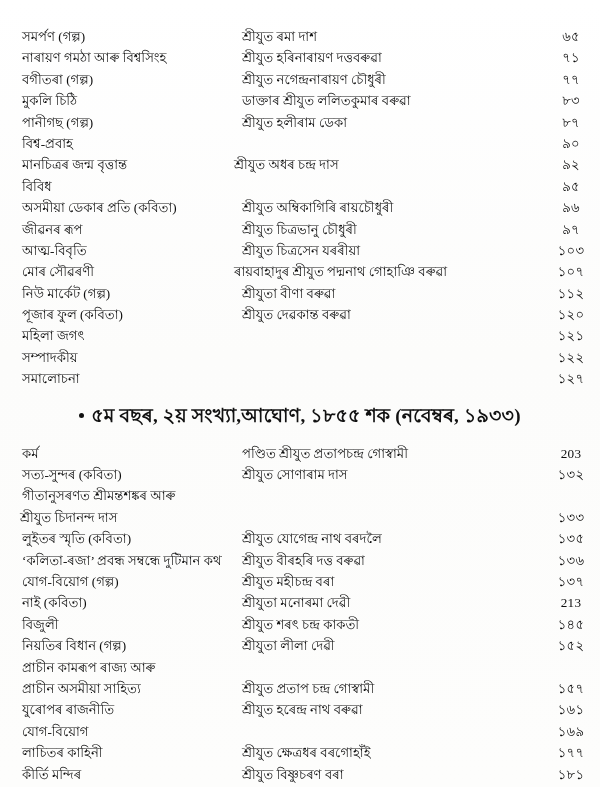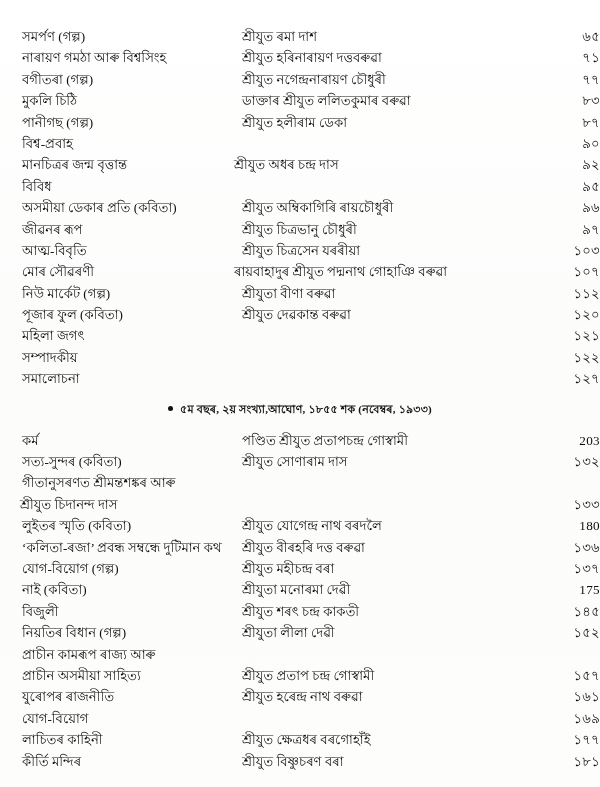--- a/index.html
+++ b/index.html
@@ -41,21 +41,21 @@
     padding-top: 26px;
   }
 
   .section {
     display: block;
   }
 
   
   .section-header {
     text-align: center;
-    font-size: 11px;
+    font-size: 19px;
     font-weight: 700;
     letter-spacing: 0.2px;
     padding: 11px 0 10px 0;
     color: #111111;
     white-space: nowrap;
   }
 
   
   .row {
     display: flex;
@@ -76,21 +76,21 @@
 
   .c-author {
     flex: 1 1 auto;
     padding-left: 0;
     box-sizing: border-box;
     overflow: hidden;
   }
 
   .c-page {
     flex: 0 0 58px;
-    text-align: right;
+    text-align: center;
     padding-right: 0;
     box-sizing: border-box;
     letter-spacing: 0.3px;
     margin-left: 35px;
   }
 
   
   .ind-0 { padding-left: 12px; }
   .ind-1 { padding-left: 20px; }
 
@@ -221,36 +221,36 @@
           <div class="c-author ind-1"></div>
           <div class="c-page"></div>
         </div>
         <div class="row">
           <div class="c-author ind-1">শ্ৰীযুত চিদানন্দ দাস</div>
           <div class="c-page">১৩৩</div>
         </div>
         <div class="row">
           <div class="c-title">লুইতৰ স্মৃতি (কবিতা)</div>
           <div class="c-author ind-1">শ্ৰীযুত যোগেন্দ্ৰ নাথ বৰদলৈ</div>
-          <div class="c-page">180</div>
+          <div class="c-page">১৩৫</div>
         </div>
         <div class="row">
           <div class="c-title">‘কলিতা-ৰজা’ প্ৰবন্ধ সম্বন্ধে দুটিমান কথা</div>
           <div class="c-author ind-1">শ্ৰীযুত বীৰহৰি দত্ত বৰুৱা</div>
           <div class="c-page">১৩৬</div>
         </div>
         <div class="row">
           <div class="c-title">যোগ-বিয়োগ (গল্প)</div>
           <div class="c-author ind-1">শ্ৰীযুত মহীচন্দ্ৰ বৰা</div>
           <div class="c-page">১৩৭</div>
         </div>
         <div class="row">
           <div class="c-title">নাই (কবিতা)</div>
           <div class="c-author ind-1">শ্ৰীযুতা মনোৰমা দেৱী</div>
-          <div class="c-page">175</div>
+          <div class="c-page">213</div>
         </div>
         <div class="row">
           <div class="c-title">বিজুলী</div>
           <div class="c-author ind-1">শ্ৰীযুত শৰৎ চন্দ্ৰ কাকতী</div>
           <div class="c-page">১৪৫</div>
         </div>
         <div class="row">
           <div class="c-title">নিয়তিৰ বিধান (গল্প)</div>
           <div class="c-author ind-1">শ্ৰীযুতা লীলা দেৱী</div>
           <div class="c-page">১৫২</div>

